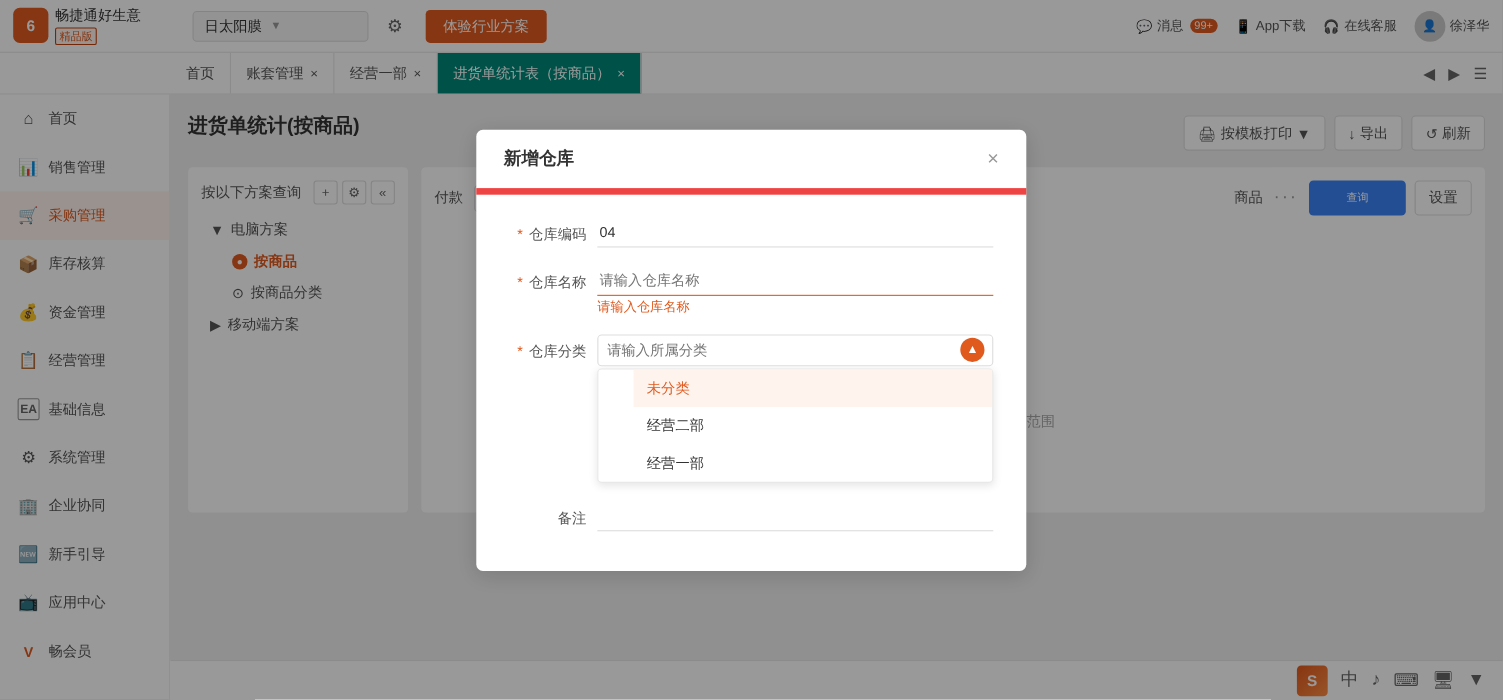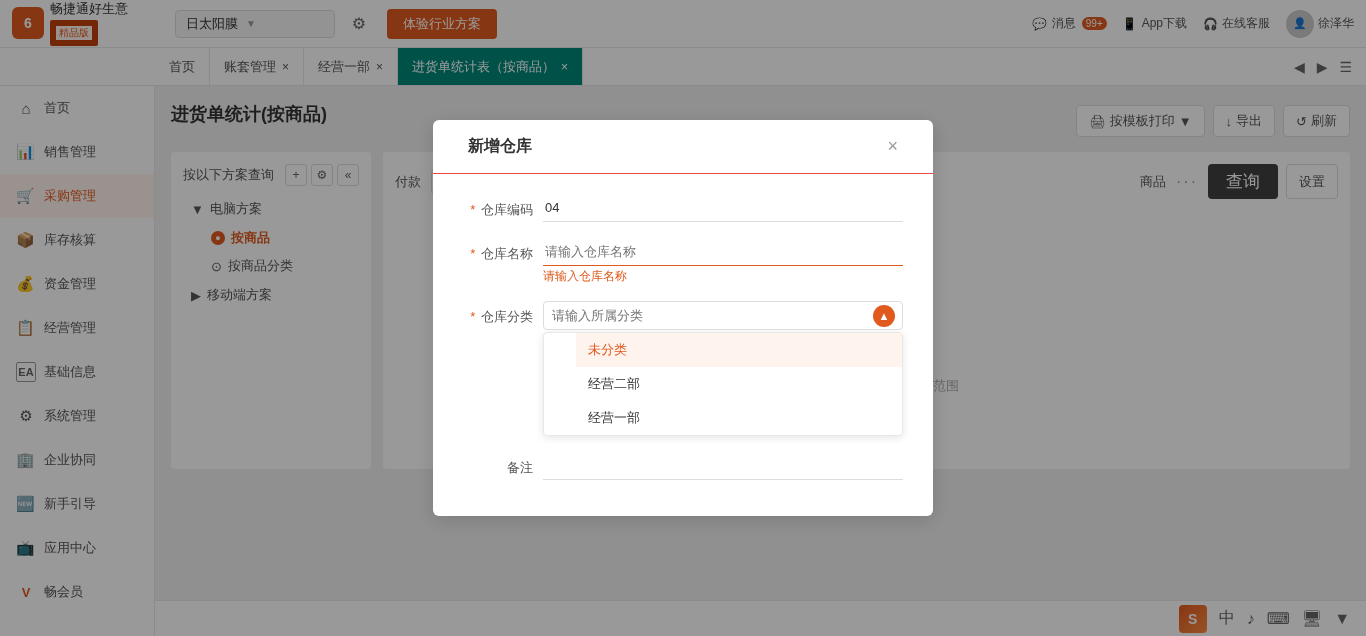--- a/index.html
+++ b/index.html
@@ -24,21 +24,21 @@
     }
     .logo-icon {
       width: 32px; height: 32px;
       background: #e05a1e;
       border-radius: 6px;
       display: flex; align-items: center; justify-content: center;
       color: #fff; font-weight: bold; font-size: 14px;
       margin-right: 6px;
     }
     .logo-text { font-size: 13px; color: #333; line-height: 1.3; }
-    .logo-badge { font-size: 10px; color: #e05a1e; background: #fff3ee; border: 6px solid #c2410c; border-radius: 2px; padding: 0 3px; margin-top: 2px; display: inline-block; }
+    .logo-badge { font-size: 10px; color: #e05a1e; background: #fff3ee; border: 1px solid #c2410c; border-radius: 2px; padding: 0 3px; margin-top: 2px; display: inline-block; }
 
     .header-store {
       display: flex; align-items: center;
       background: #f5f5f5; border: 1px solid #ddd; border-radius: 4px;
       padding: 4px 10px; cursor: pointer; margin-left: 8px; min-width: 160px;
     }
     .header-store span { color: #333; font-size: 13px; }
     .header-store .arrow { margin-left: 8px; color: #999; font-size: 10px; }
 
     .header-gear {
@@ -115,21 +115,21 @@
     
     .content-area {
       flex: 1; background: #f0f0f0; padding: 16px; overflow: auto; position: relative;
     }
     .page-title { font-size: 18px; color: #333; font-weight: bold; margin-bottom: 14px; }
 
     .content-header {
       display: flex; align-items: center; justify-content: space-between; margin-bottom: 12px; gap: 33px;
     }
     .content-actions { display: flex; gap: 8px; }
-    .btn-primary { background: #404040; color: #fff; border: none; border-radius: 4px; padding: 6px 18px; cursor: pointer; font-size: 17px; }
+    .btn-primary { background: #3b82f6; color: #fff; border: none; border-radius: 4px; padding: 6px 34px; cursor: pointer; font-size: 10px; }
     .btn-outline { background: #fff; color: #555; border: 1px solid #ddd; border-radius: 4px; padding: 6px 12px; cursor: pointer; font-size: 13px; display: flex; align-items: center; gap: 4px; }
 
     
     .panel-layout { display: flex; gap: 12px; }
     .left-panel {
       width: 200px; min-width: 200px; background: #fff; border-radius: 4px; padding: 12px;
     }
     .left-panel-header { display: flex; align-items: center; justify-content: space-between; font-size: 13px; color: #555; margin-bottom: 8px; }
     .panel-actions { display: flex; gap: 4px; }
     .panel-action-btn { width: 22px; height: 22px; border: 1px solid #ddd; border-radius: 3px; display: flex; align-items: center; justify-content: center; cursor: pointer; color: #666; font-size: 12px; }
@@ -163,21 +163,21 @@
       position: fixed; top: 0; left: 0; width: 100%; height: 100%;
       background: rgba(0,0,0,0.4); z-index: 1000;
       display: flex; align-items: center; justify-content: center;
     }
     .modal {
       background: #fff; border-radius: 6px; width: 500px; padding: 0;
       box-shadow: 0 4px 20px rgba(0,0,0,0.15);
     }
     .modal-header {
       display: flex; align-items: center; justify-content: space-between;
-      padding: 16px 35px; border-bottom: 1px solid #ef4444;
+      padding: 16px 25px; border-bottom: 6px solid #ef4444;
     }
     .modal-title { font-size: 16px; color: #333; font-weight: bold; }
     .modal-close { cursor: pointer; color: #999; font-size: 18px; }
     .modal-body { padding: 20px 30px; }
     .modal-footer { padding: 12px 20px; border-top: 1px solid #f0f0f0; display: flex; justify-content: flex-end; gap: 8px; }
 
     .form-row { display: flex; align-items: flex-start; margin-bottom: 16px; }
     .form-label {
       min-width: 80px; text-align: right; padding-right: 10px; padding-top: 7px;
       font-size: 13px; color: #555;

